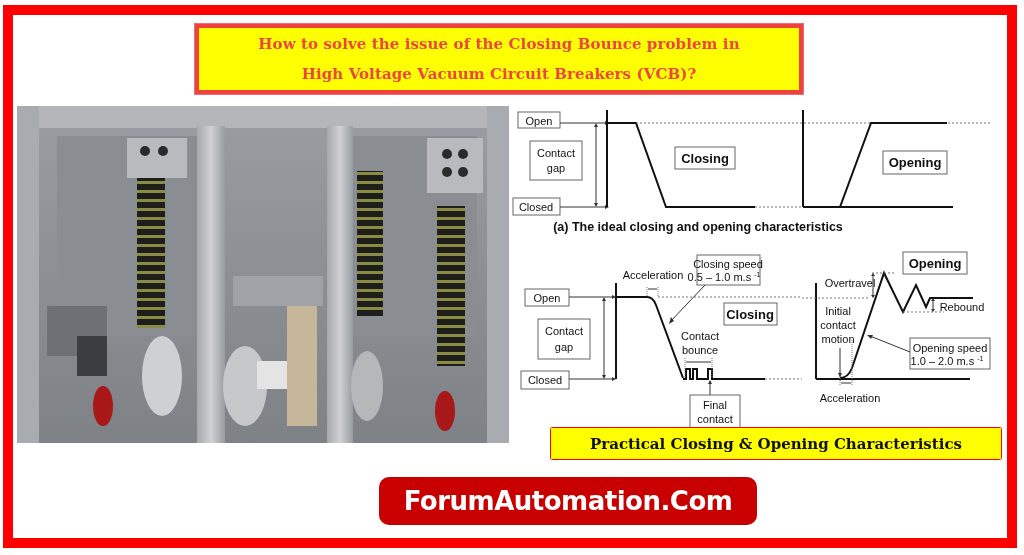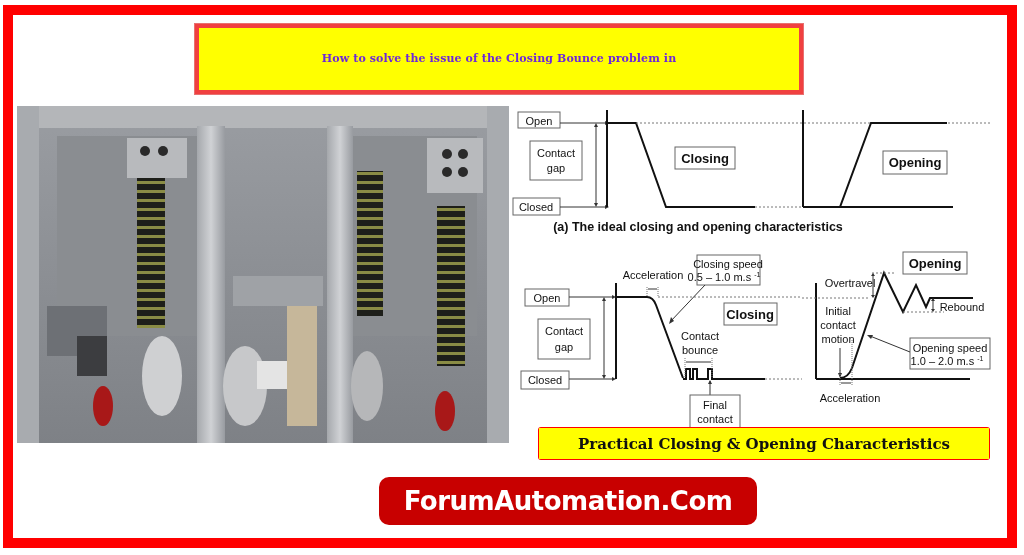--- a/index.html
+++ b/index.html
@@ -1,33 +1,34 @@
 <!DOCTYPE html>
 <html><head>
 <meta charset="utf-8">
 <style>
   html, body { margin: 0; padding: 0; background: #ffffff; }
   body { width: 1024px; height: 555px; position: relative; overflow: hidden; font-family: "Liberation Sans", sans-serif; }
   .frame { position: absolute; left: 3px; top: 5px; width: 1014px; height: 543px; box-sizing: border-box; border: 10px solid #ff0000; background: #ffffff; }
   .title-box { position: absolute; left: 195px; top: 24px; width: 608px; height: 70px; box-sizing: border-box; background: #ffff00; border: 4px solid #f04040; box-shadow: 0 0 0 1px #e87070; display: flex; flex-direction: column; justify-content: center; align-items: center; }
-  .title-line { font-family: "DejaVu Serif", serif; font-weight: bold; color: #6d28d9; font-size: 11px; line-height: 30px; letter-spacing: 0.1px; white-space: nowrap; }
+  .title-line { font-family: "DejaVu Serif", serif; font-weight: bold; color: #ef4444; font-size: 15px; line-height: 30px; letter-spacing: 0.1px; white-space: nowrap; }
   .photo { position: absolute; left: 17px; top: 106px; width: 492px; height: 337px; background: #8c8f93; overflow: hidden; }
   .diagram { position: absolute; left: 510px; top: 100px; width: 500px; height: 330px; }
-  .subtitle-box { position: absolute; left: 538px; top: 427px; width: 452px; height: 33px; box-sizing: border-box; background: #ff0000; border-radius: 3px; padding: 1px; }
+  .subtitle-box { position: absolute; left: 550px; top: 427px; width: 452px; height: 33px; box-sizing: border-box; background: #ff0000; border-radius: 3px; padding: 1px; }
   .subtitle-inner { width: 100%; height: 100%; background: #ffff00; display: flex; align-items: center; justify-content: center; font-family: "DejaVu Serif", serif; font-weight: bold; font-size: 15px; color: #111111; white-space: nowrap; }
   .brand { position: absolute; left: 379px; top: 477px; width: 378px; height: 48px; background: #c80000; display: flex; align-items: center; justify-content: center; color: #ffffff; font-family: "DejaVu Sans", sans-serif; font-weight: bold; font-size: 26px; letter-spacing: -0.5px; border-radius: 10px; }
   svg text { font-family: "Liberation Sans", sans-serif; }
 </style>
 </head>
 <body>
 
 <div class="frame"></div>
 
 <div class="title-box">
   <div class="title-line">How to solve the issue of the Closing Bounce problem in</div>
+  <div class="title-line">High Voltage Vacuum Circuit Breakers (VCB)?</div>
 </div>
 
 <div class="photo">
   <svg width="492" height="337" viewBox="0 0 492 337">
     <defs>
       <linearGradient id="metal" x1="0" x2="1" y1="0" y2="0">
         <stop offset="0" stop-color="#a5a8ac"></stop>
         <stop offset="0.5" stop-color="#d0d2d5"></stop>
         <stop offset="1" stop-color="#989ba0"></stop>
       </linearGradient>

